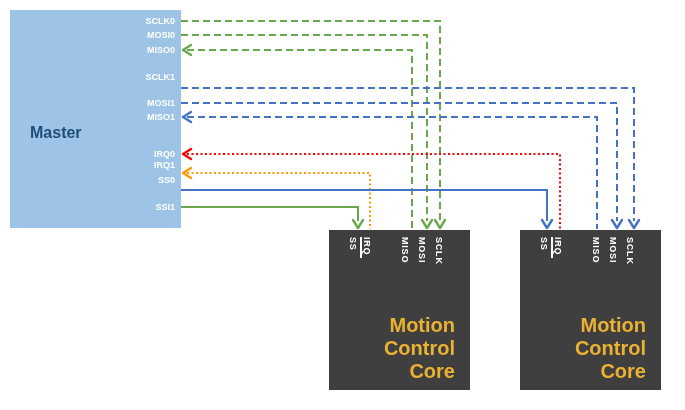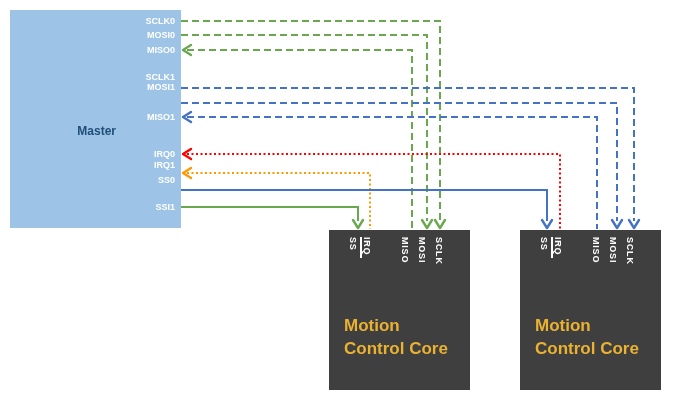--- a/index.html
+++ b/index.html
@@ -3,31 +3,31 @@
 <meta charset="utf-8">
 <style>
   html,body{margin:0;padding:0;background:#fff;}
   #canvas{position:relative;width:685px;height:410px;background:#fff;overflow:hidden;
           font-family:"Liberation Sans",sans-serif;}
   #wires{position:absolute;left:0;top:0;}
 
   
   .master-box{position:absolute;left:10px;top:10px;width:171px;height:218px;
               background:var(--master-fill,#9DC3E6);}
-  .master-title{position:absolute;left:20px;top:114px;width:86px;text-align:right;
-                font-size:12px;font-weight:bold;color:var(--master-text,#1F4E79);}
+  .master-title{position:absolute;left:20px;top:114px;width:86px;text-align:left;
+                font-size:16px;font-weight:bold;color:var(--master-text,#1F4E79);}
   .mpin{position:absolute;right:6px;height:10px;line-height:10px;
         font-size:9px;font-weight:bold;color:#fff;}
 
   
   .core{position:absolute;top:230px;width:141px;height:160px;background:var(--core-fill,#3F3F3F);}
   .core-1{left:329px;}
   .core-2{left:520px;}
   .core-title{position:absolute;left:0;top:84px;width:141px;padding:0 15px;box-sizing:border-box;
-              text-align:left;font-size:17px;line-height:23px;font-weight:bold;
+              text-align:right;font-size:20px;line-height:23px;font-weight:bold;
               color:var(--core-title,#EBB232);}
   .vpin{position:absolute;top:7px;font-size:9px;font-weight:bold;letter-spacing:0.8px;
         line-height:11px;color:#fff;white-space:nowrap;
         transform:rotate(90deg);transform-origin:0 0;}
   .vpin-ss{left:29px;}
   .vpin-irq{left:43px;}
   .vpin-miso{left:81px;}
   .vpin-mosi{left:98px;}
   .vpin-sclk{left:115px;}
   .pin-bar{position:absolute;left:31px;top:7px;width:2px;height:21px;background:#fff;}
@@ -59,21 +59,21 @@
       <polyline points="181,207 358,207 358,221" fill="none" stroke="#6AA84F" stroke-width="2"></polyline>
       <polyline points="353,220 358,228 363,220" fill="none" stroke="#6AA84F" stroke-width="2.4" stroke-linecap="round" stroke-linejoin="round"></polyline>
     </svg>
 
   <div class="master-box">
     <div class="master-title">Master</div>
     <div class="mpin" style="top:6px">SCLK0</div>
     <div class="mpin" style="top:20px">MOSI0</div>
     <div class="mpin" style="top:35px">MISO0</div>
     <div class="mpin" style="top:62px">SCLK1</div>
-    <div class="mpin" style="top:72px">MOSI1</div>
+    <div class="mpin" style="top:88px">MOSI1</div>
     <div class="mpin" style="top:102px">MISO1</div>
     <div class="mpin" style="top:139px">IRQ0</div>
     <div class="mpin" style="top:150px">IRQ1</div>
     <div class="mpin" style="top:165px">SS0</div>
     <div class="mpin" style="top:192px">SSI1</div>
   </div>
 
   <div class="core core-1">
     <div class="vpin vpin-ss">SS</div>
     <div class="pin-bar"></div>

